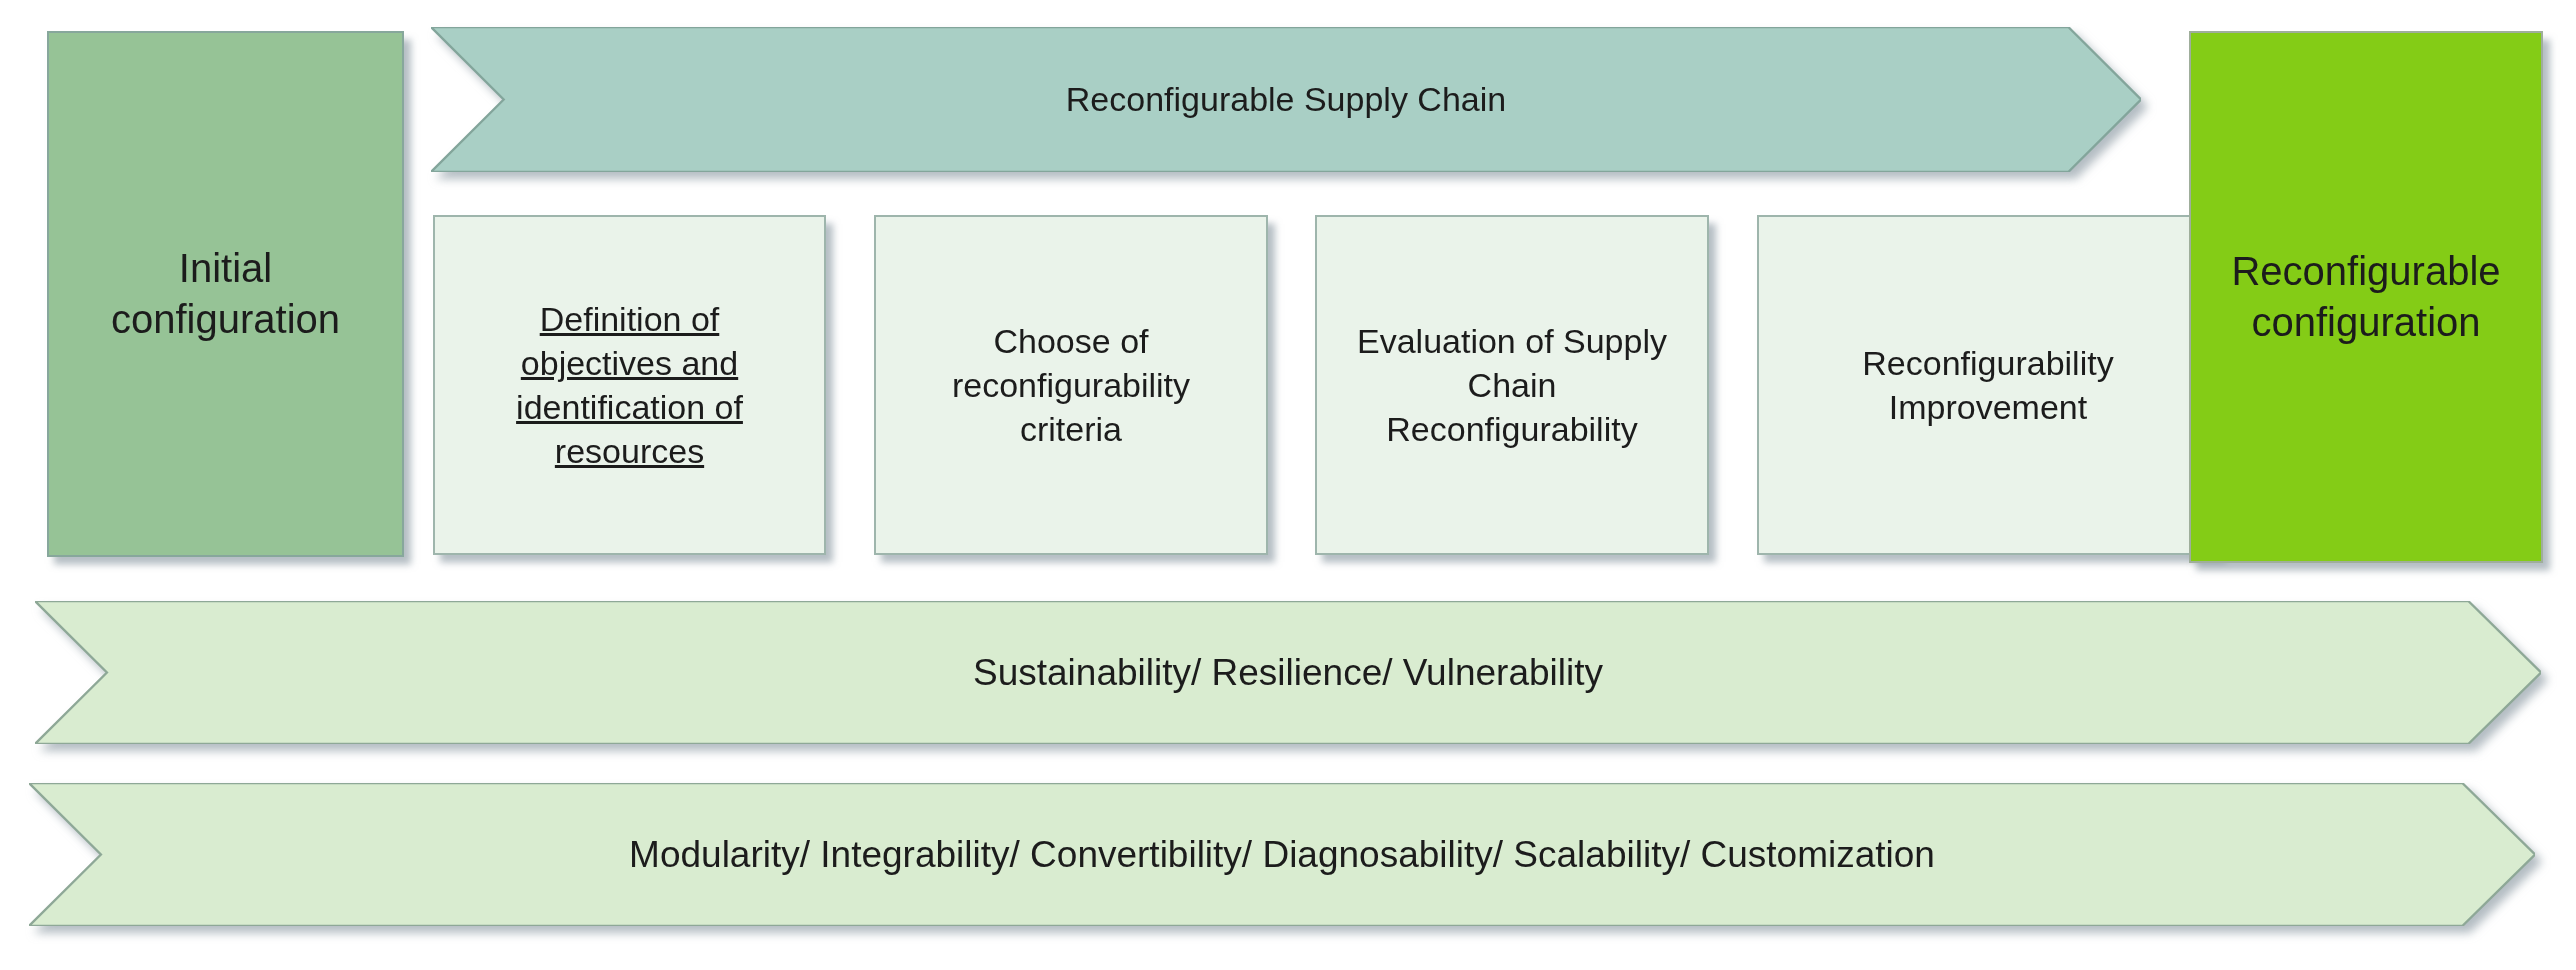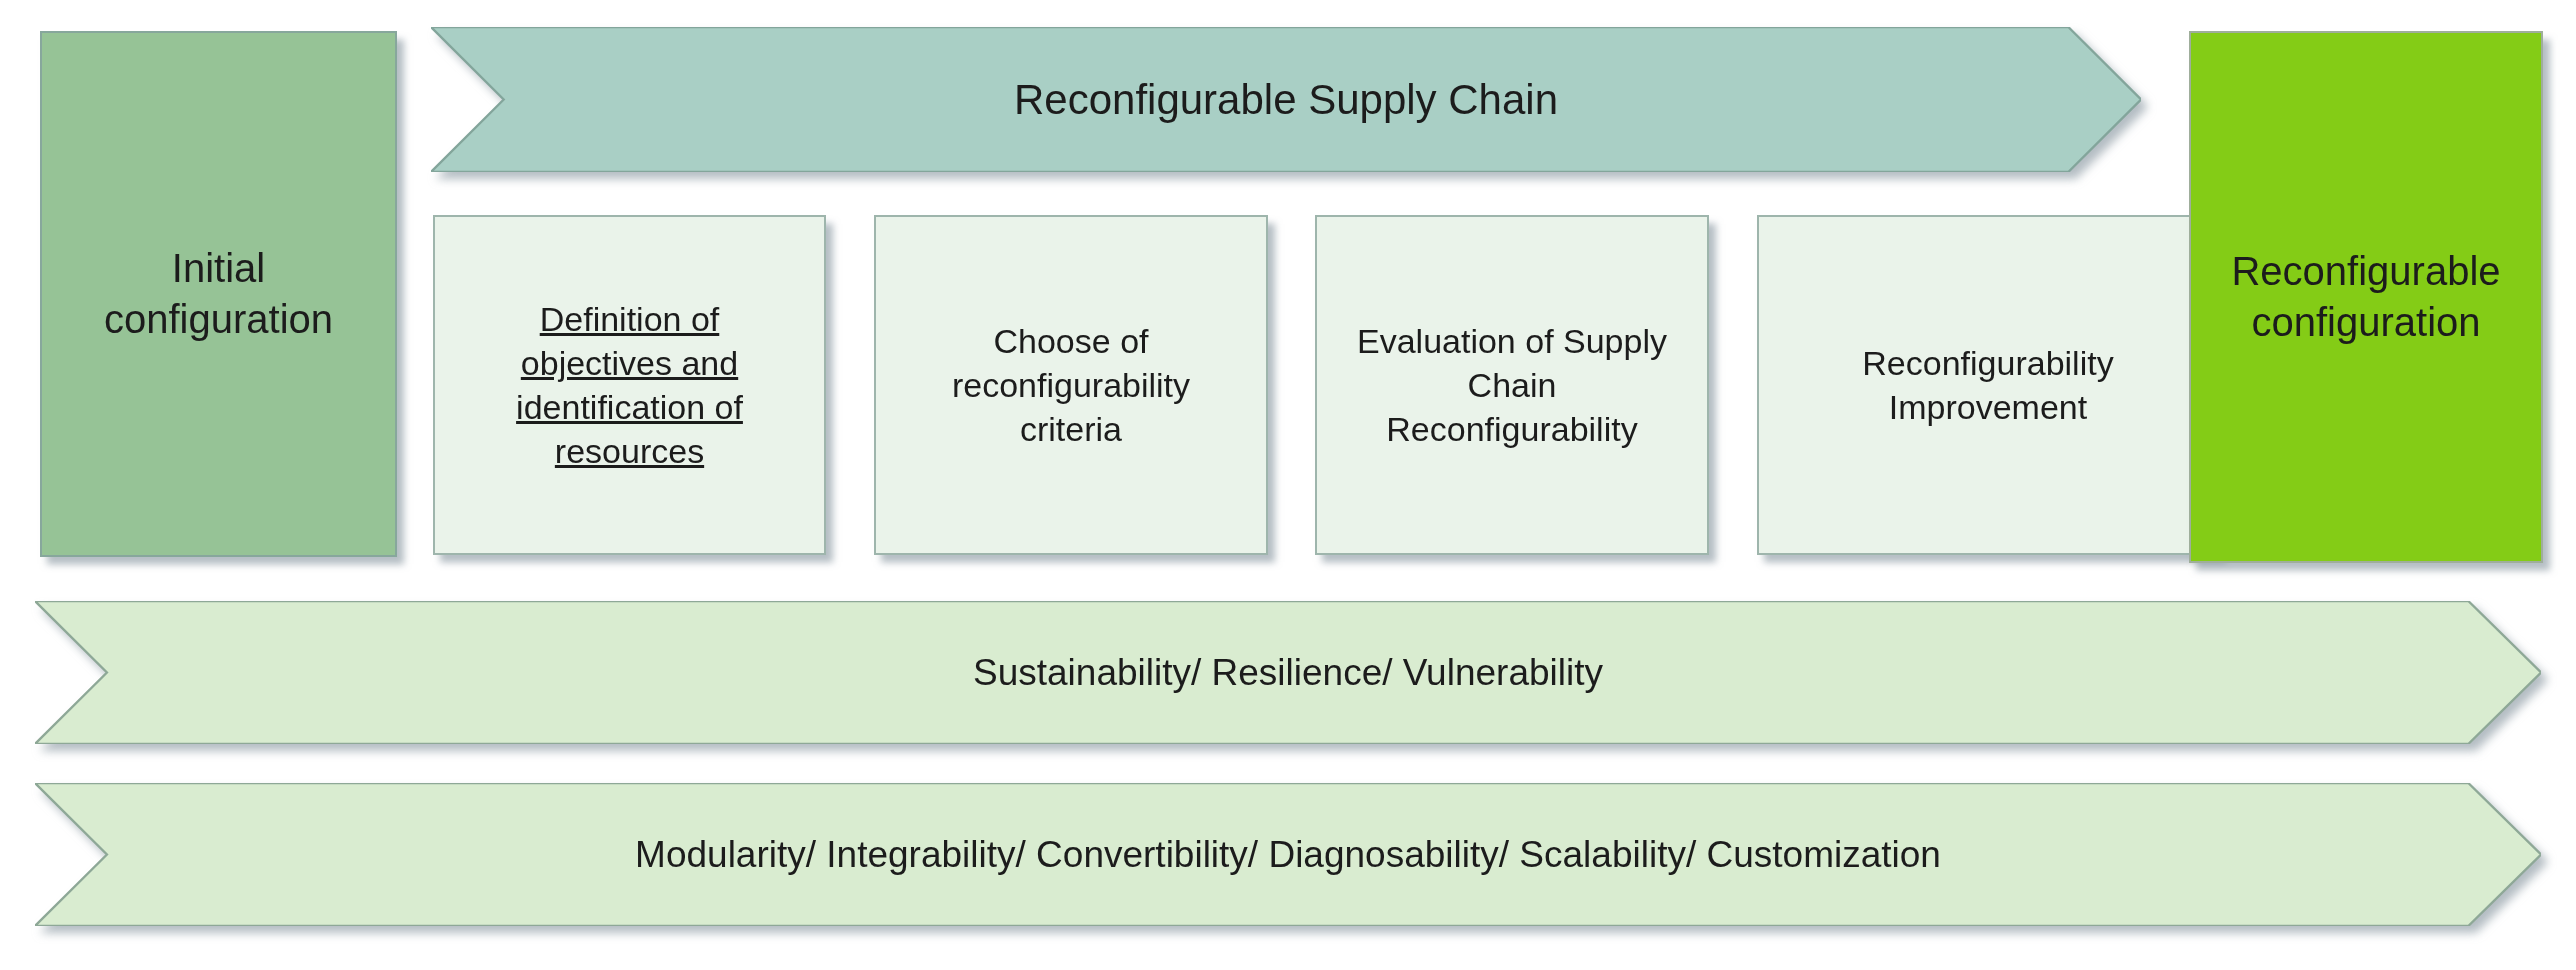--- a/index.html
+++ b/index.html
@@ -21,21 +21,21 @@
   .rect-box {
     position: absolute;
     box-sizing: border-box;
     display: flex;
     align-items: center;
     justify-content: center;
     text-align: center;
     box-shadow: 7px 7.7px 7px rgba(120, 136, 148, 0.55);
   }
   .box-initial {
-    left: 40px; top: 31px; width: 357px; height: 526px;
+    left: 47px; top: 31px; width: 357px; height: 526px;
     background: #96c396;
     border: 2.3px solid #87a79c;
     font-size: 40px;
     line-height: 1.28;
     padding: 0 27px;
   }
   .box-result {
     left: 2189px; top: 31px; width: 354px; height: 532px;
     background: #84cc16;
     border: 2.3px solid #9fae9b;
@@ -68,25 +68,25 @@
   }
   .banner-label {
     position: absolute;
     left: 0; top: 0; width: 100%; height: 100%;
     display: flex;
     align-items: center;
     justify-content: center;
     text-align: center;
   }
   .top-banner { left: 431px; top: 27px; width: 1710px; height: 145px; }
-  .top-banner .banner-label { font-size: 42px; }
+  .top-banner .banner-label { font-size: 34px; }
   .top-banner polygon { stroke: #83a59b; stroke-width: 3; }
 
   .crit-arrow-1 { left: 35px; top: 601px;  width: 2506px; height: 143px; }
-  .crit-arrow-2 { left: 35px; top: 783px; width: 2506px; height: 143px; }
+  .crit-arrow-2 { left: 29px; top: 783px; width: 2506px; height: 143px; }
   .crit-arrow-1 .banner-label,
   .crit-arrow-2 .banner-label { font-size: 37px; }
   .crit-arrow-1 polygon,
   .crit-arrow-2 polygon { stroke: #8ea897; stroke-width: 3; }
 </style>
 </head>
 <body>
 
 <div class="canvas">
 

